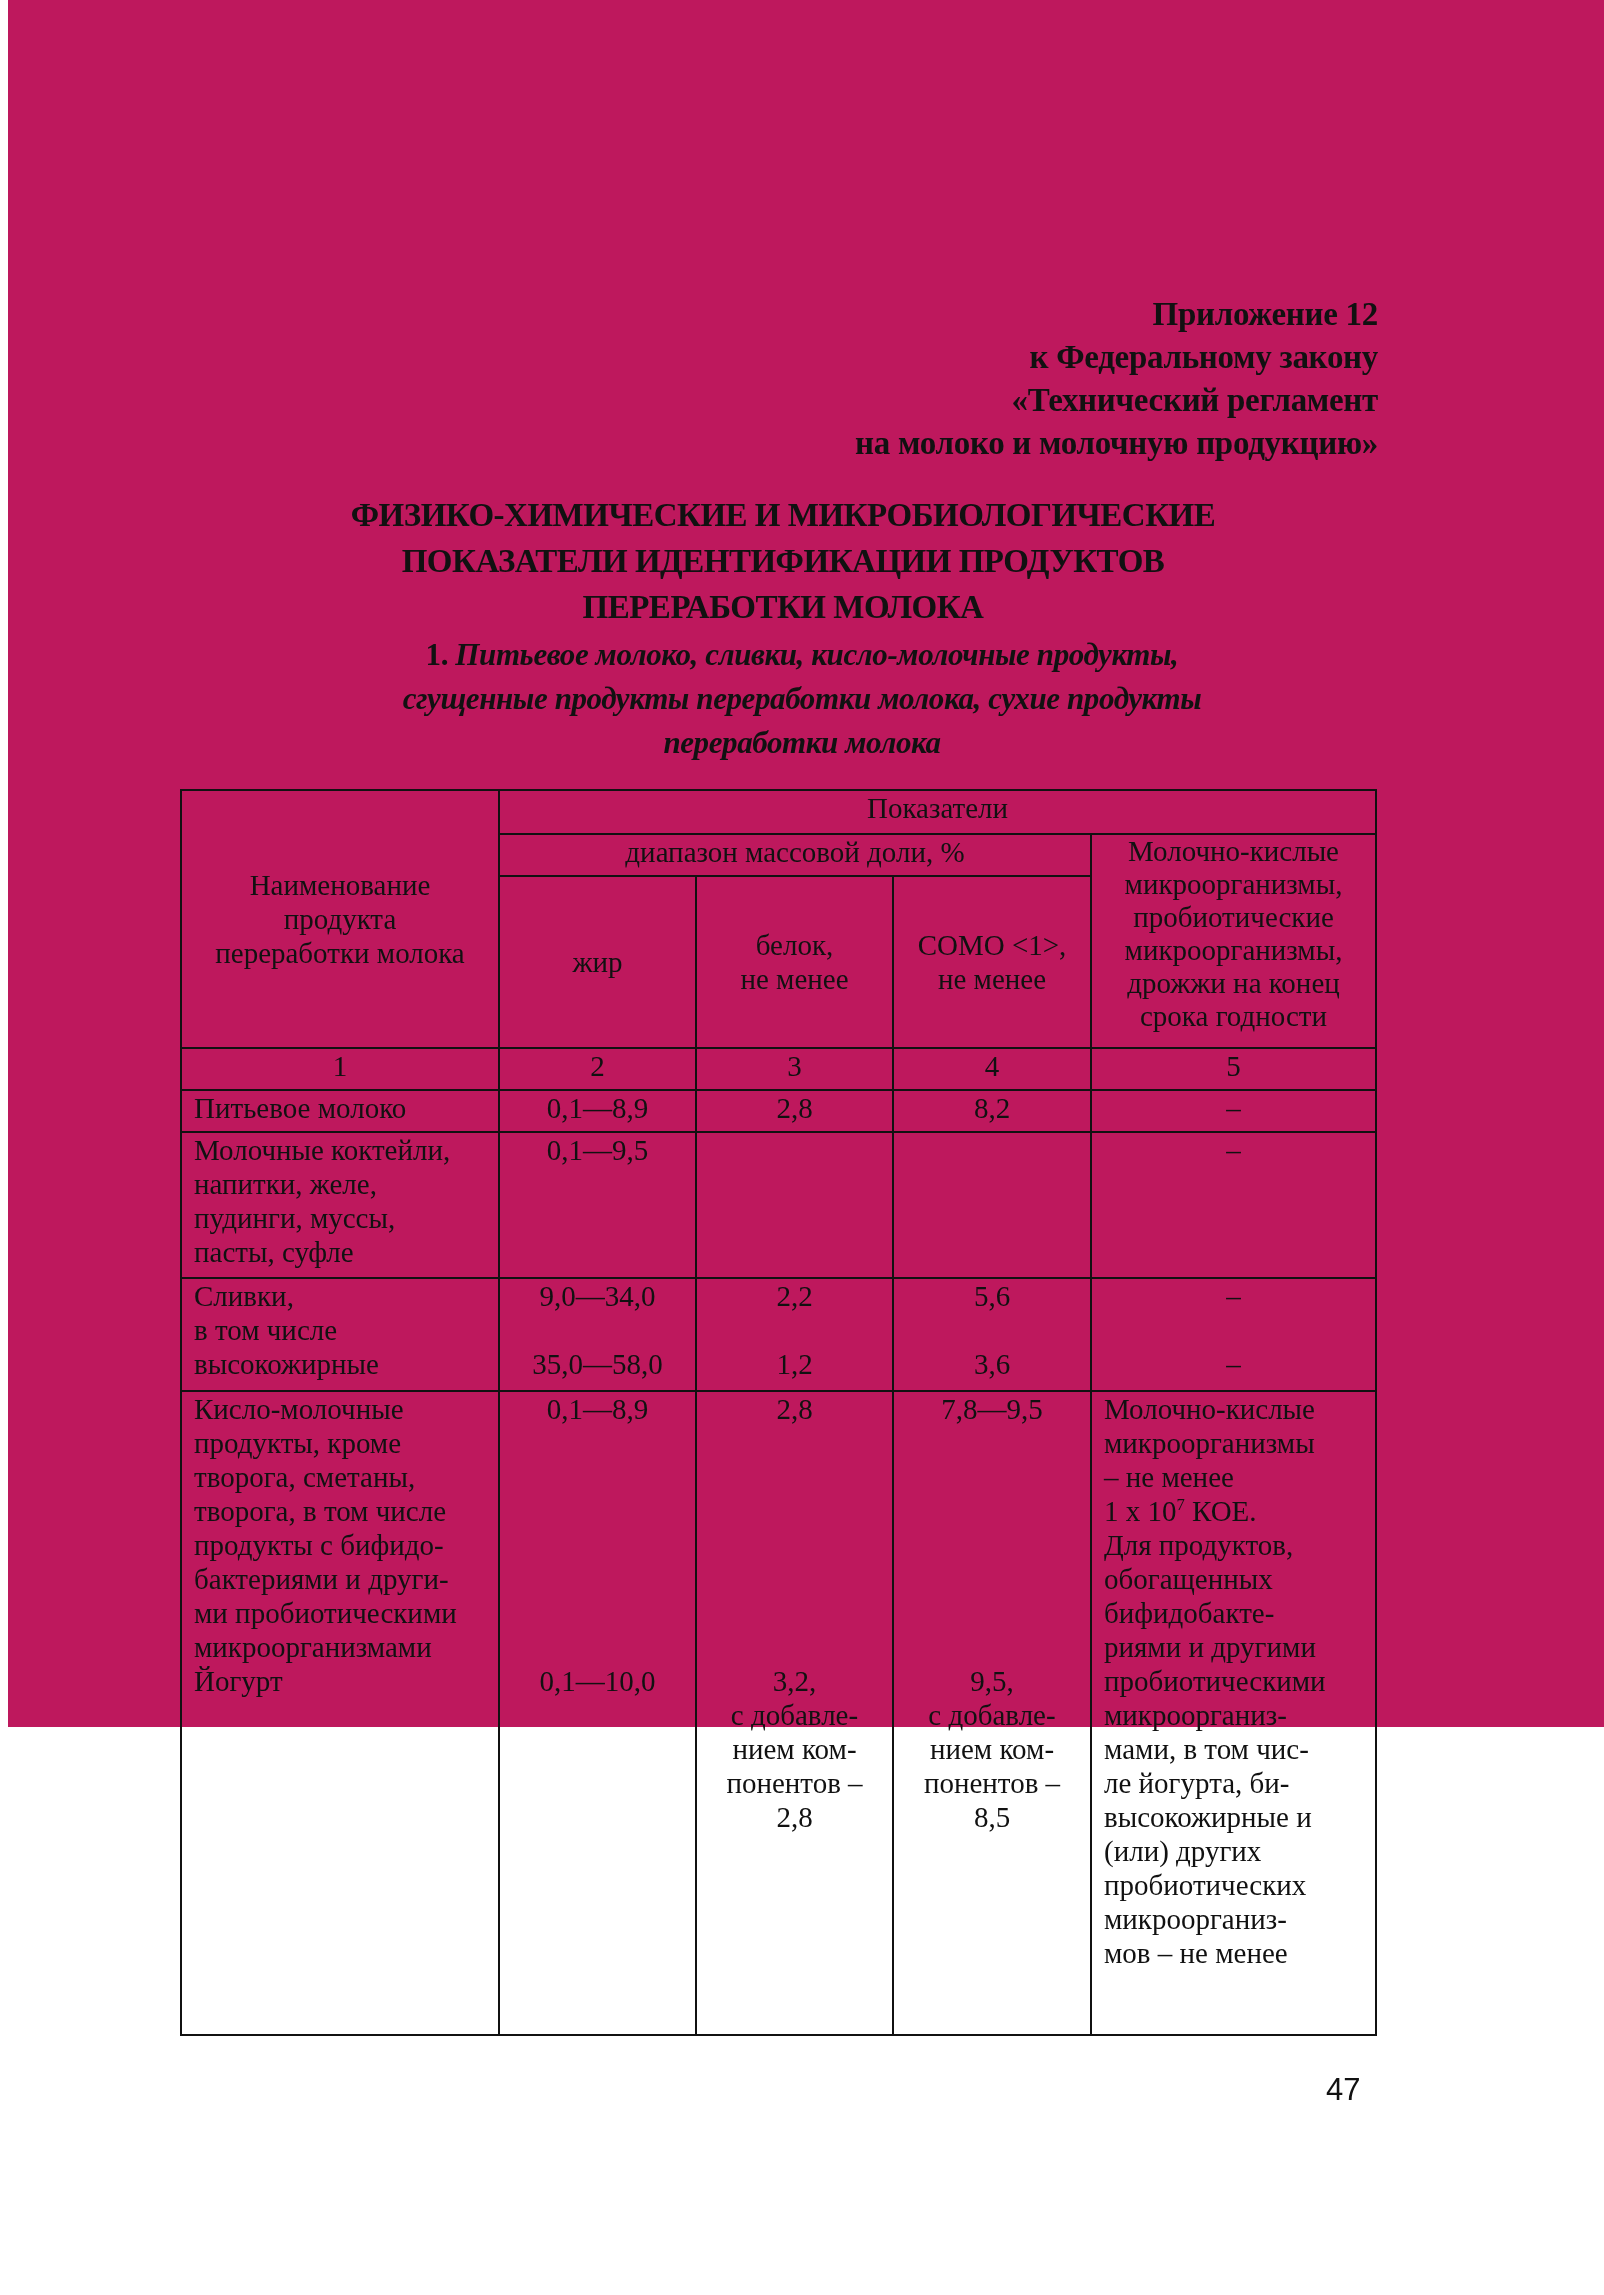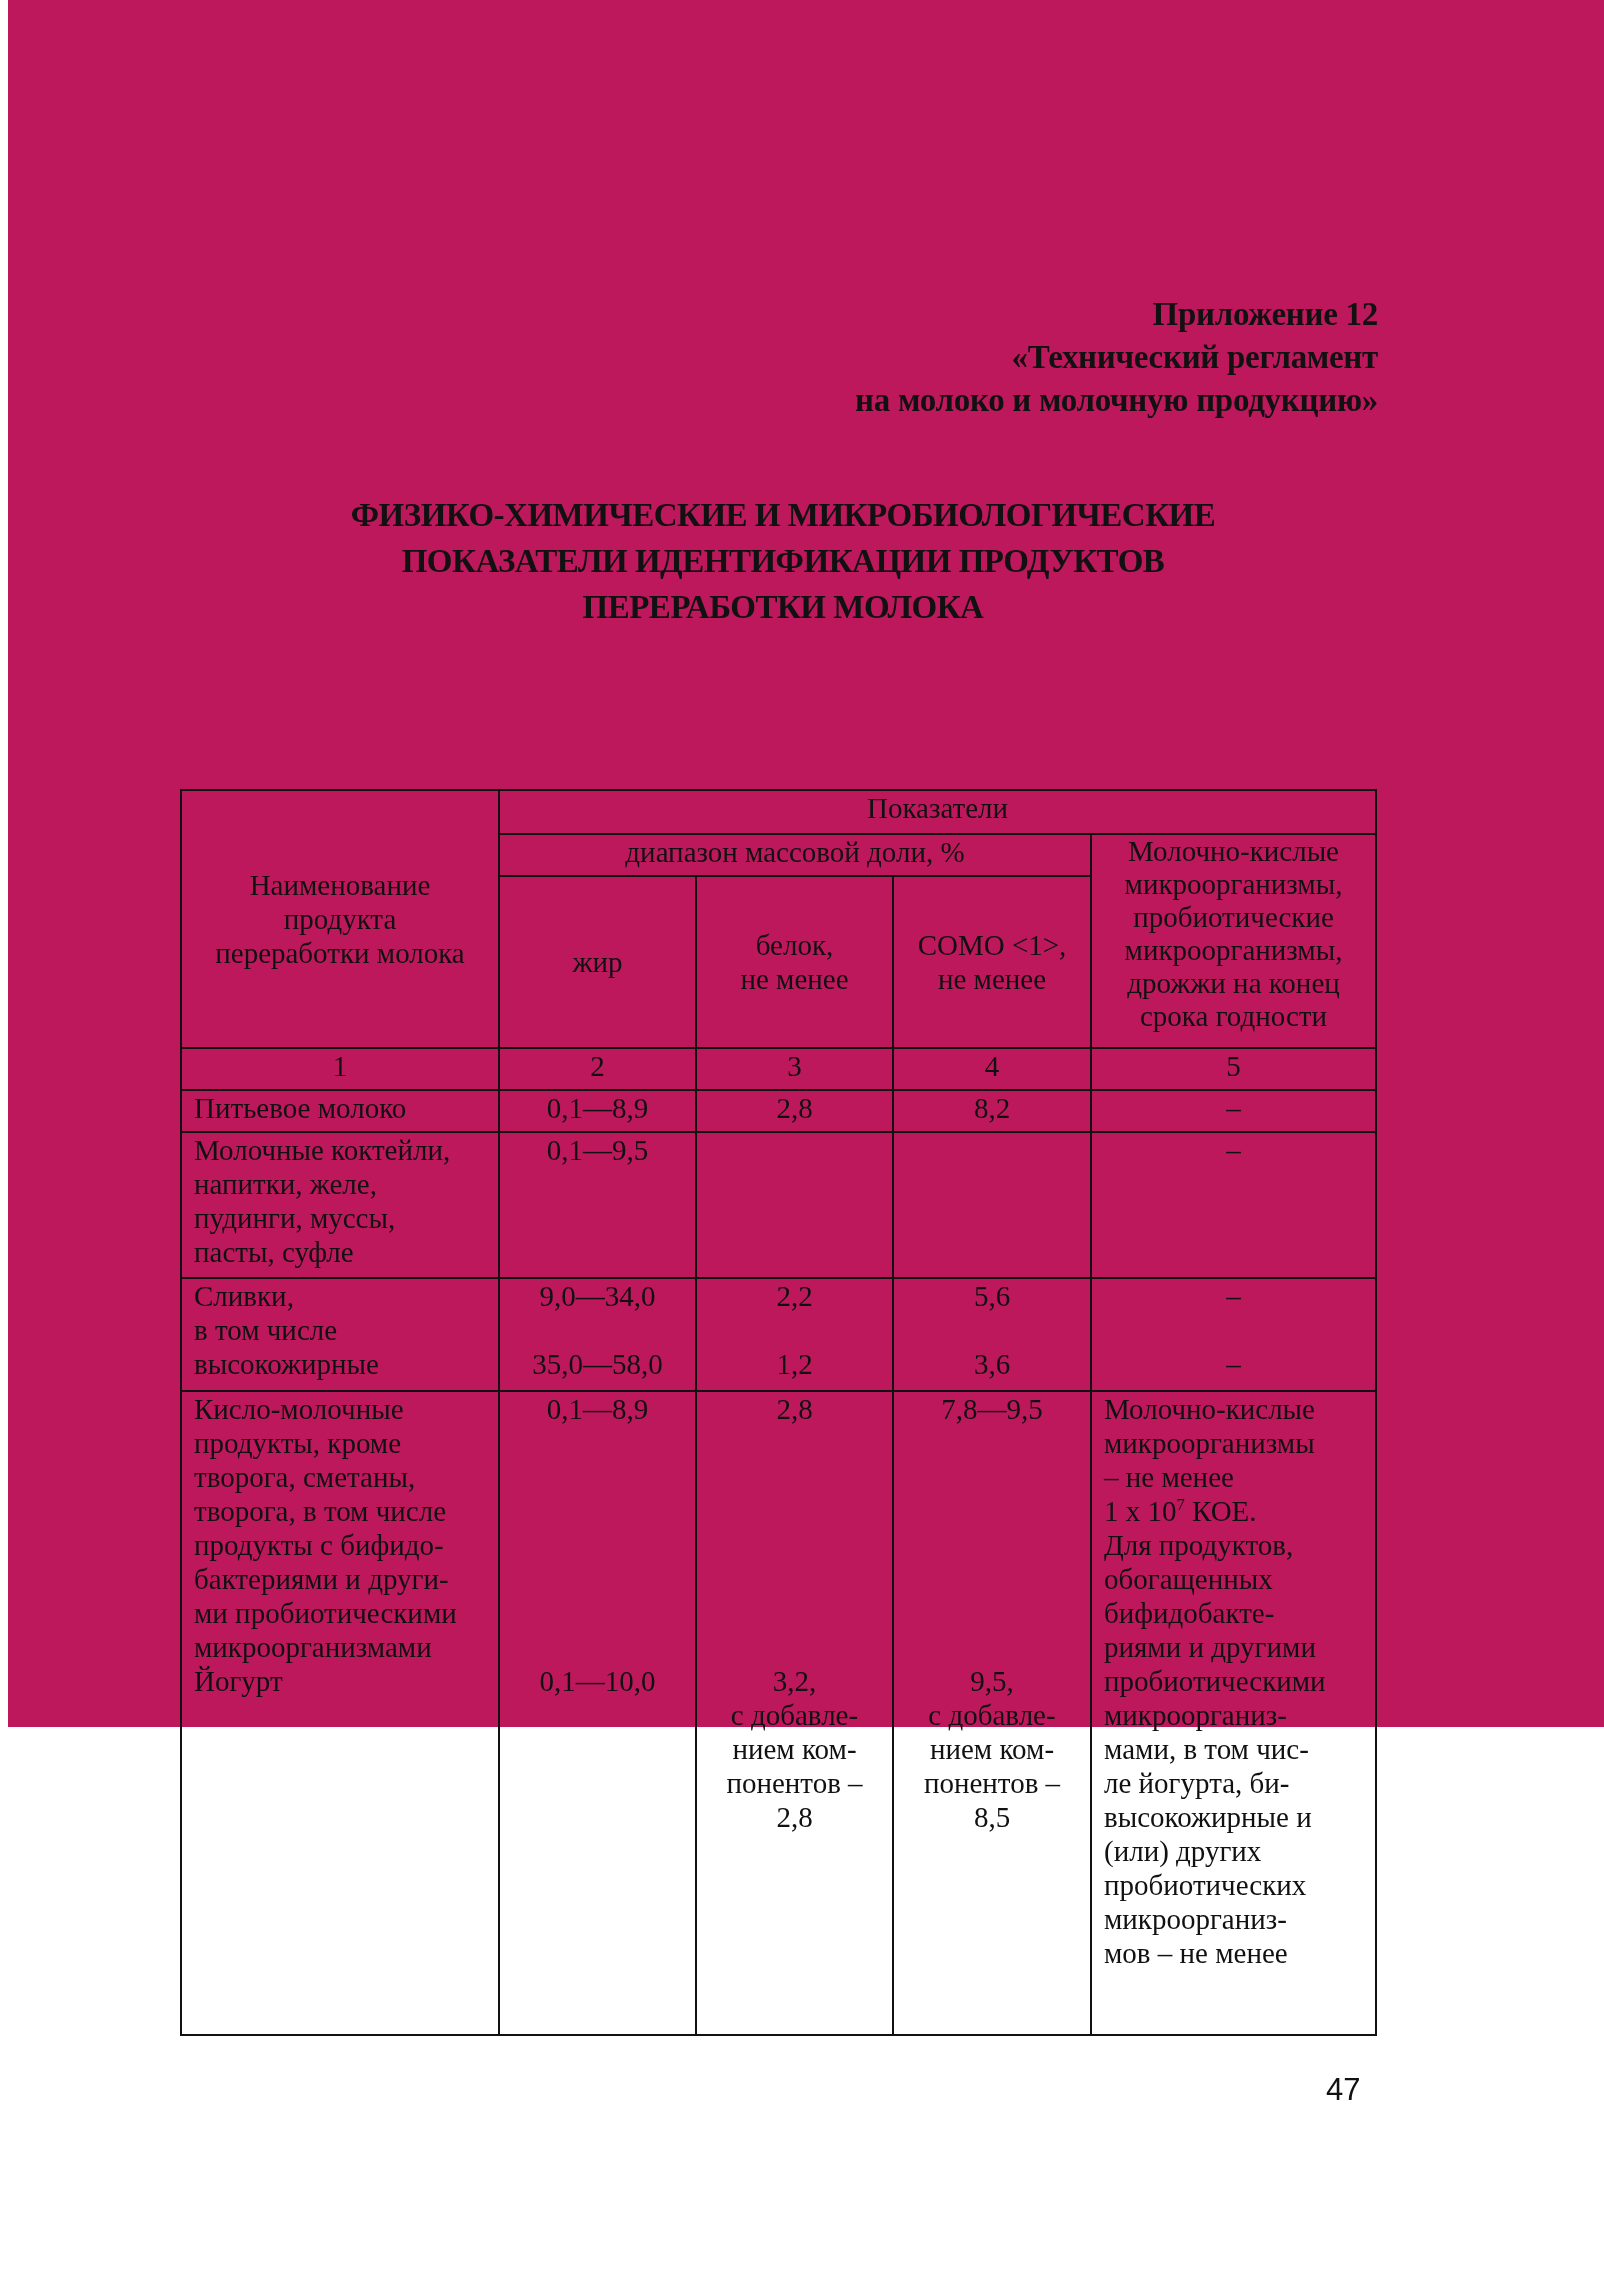--- a/index.html
+++ b/index.html
@@ -88,30 +88,39 @@
     }
     sup { font-size: 16.6px; line-height: 0; }
   </style>
 </head>
 <body>
 
 <div class="page">
 
   <div class="annex">
     <div>Приложение 12</div>
+    <div>к Федеральному закону</div>
     <div>«Технический регламент</div>
     <div>на молоко и молочную продукцию»</div>
   </div>
 
   <div class="main-title">
     <div>ФИЗИКО-ХИМИЧЕСКИЕ И МИКРОБИОЛОГИЧЕСКИЕ</div>
     <div>ПОКАЗАТЕЛИ ИДЕНТИФИКАЦИИ ПРОДУКТОВ</div>
     <div>ПЕРЕРАБОТКИ МОЛОКА</div>
   </div>
 
+  <div class="sub-title">
+    <div>
+      <span>1.</span>
+      <span class="italic">Питьевое молоко, сливки, кисло-молочные продукты,</span>
+    </div>
+    <div class="italic">сгущенные продукты переработки молока, сухие продукты</div>
+    <div class="italic">переработки молока</div>
+  </div>
 
   <table class="data">
     <colgroup>
       <col style="width:318px">
       <col style="width:197px">
       <col style="width:197px">
       <col style="width:198px">
       <col style="width:285px">
     </colgroup>
 

